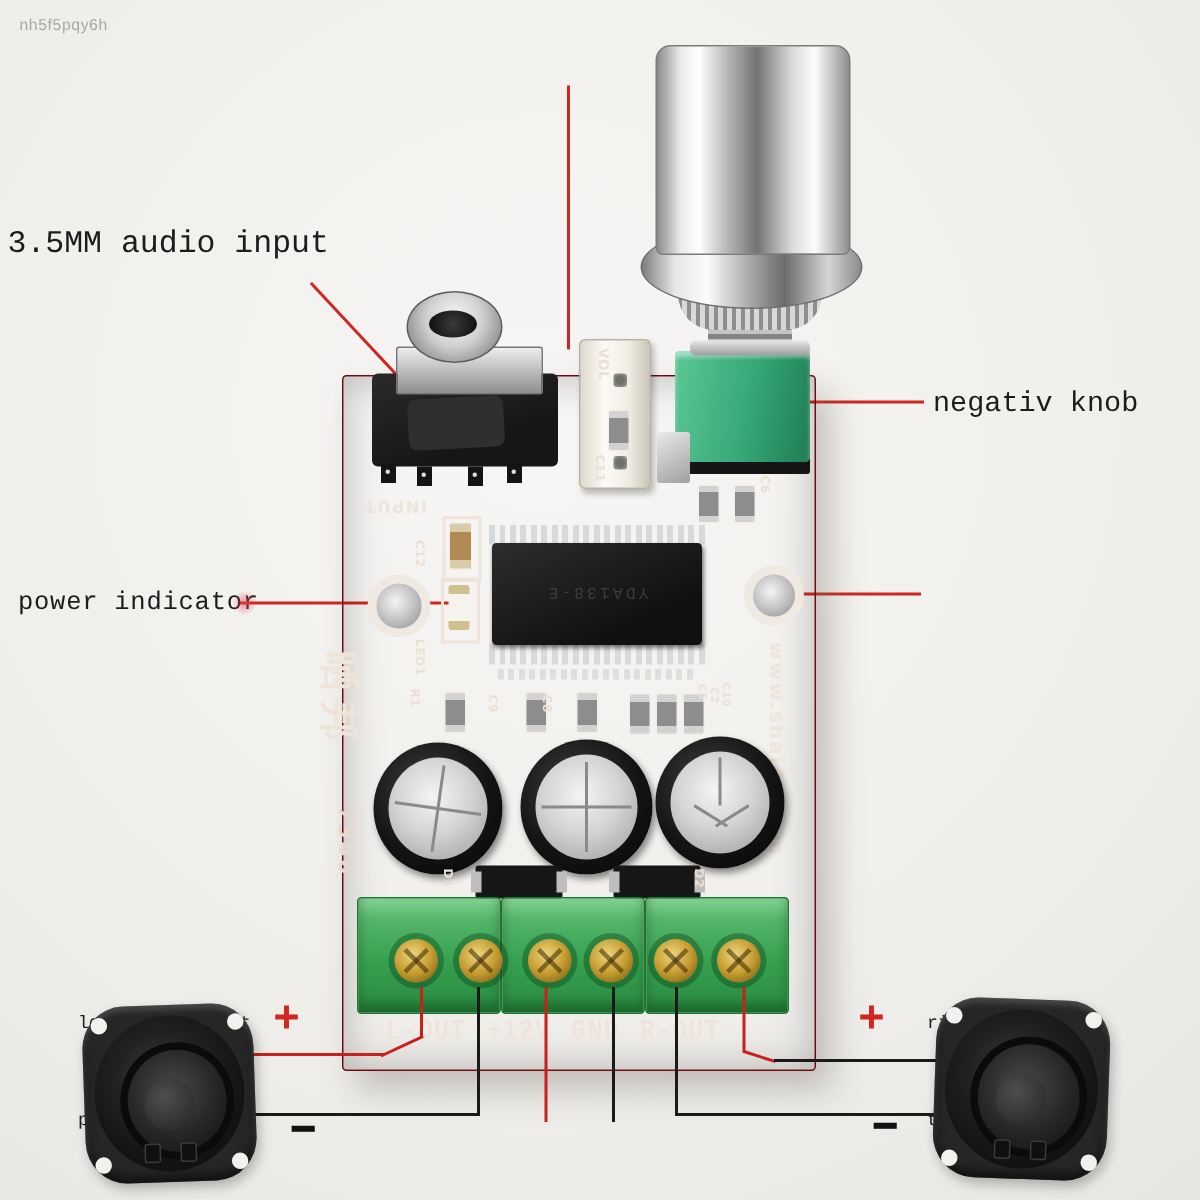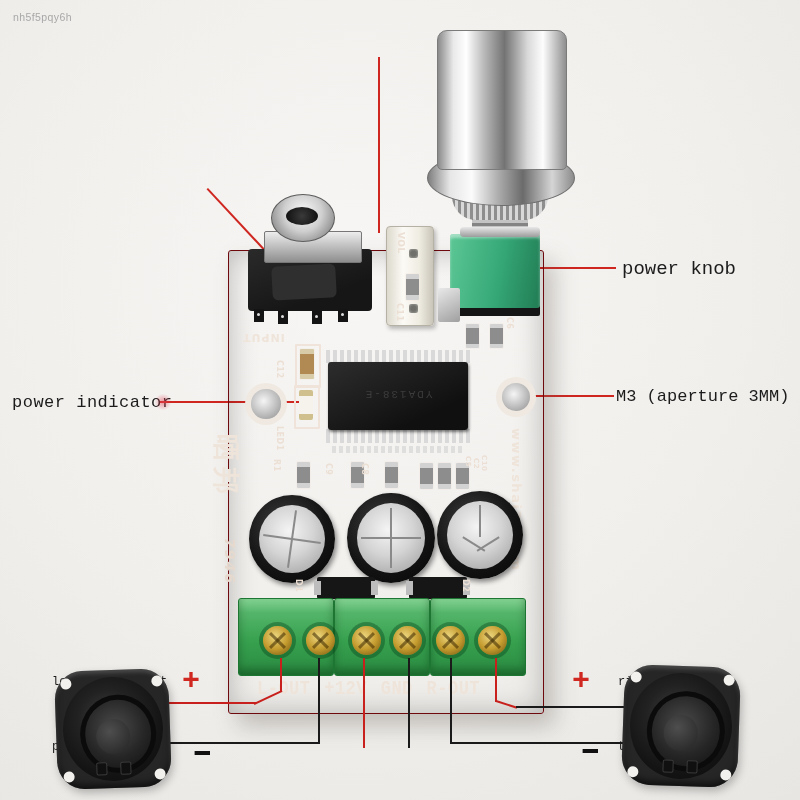--- a/index.html
+++ b/index.html
@@ -101,22 +101,22 @@
        background:radial-gradient(circle at 40% 35%,#4e4e4e,#2d2d2d 75%);}
   .spk-tab{position:absolute;width:9px;height:11px;background:#101010;border:1px solid #3a3a3a;border-radius:2px;}
 </style>
 </head>
 <body>
 
 <div id="stage">
 
   <div class="lbl" style="left:13px;top:11px;font-size:10.5px;color:#a8a8a8;font-family:'Liberation Sans',sans-serif;letter-spacing:.4px;">nh5f5pqy6h</div>
 
-  <div class="lbl" style="left:622px;top:258px;font-size:19px;">power knob</div>
-  <div class="lbl" style="left:616px;top:387px;font-size:17px;">M3 (aperture 3MM)</div>
+  <div class="lbl" style="left:5px;top:152px;font-size:21px;">3.5MM audio input</div>
+  <div class="lbl" style="left:622px;top:258px;font-size:19px;">negativ knob</div>
   <div class="lbl" style="left:12px;top:393px;font-size:17px;letter-spacing:.5px;">power indicator</div>
 
   <div class="lbl small" style="left:52px;top:629px;">
     <div>left speaker out</div>
     <div>put</div>
   </div>
   <div class="lbl small" style="left:618px;top:629px;">
     <div>right speaker ou</div>
     <div>tput</div>
   </div>

